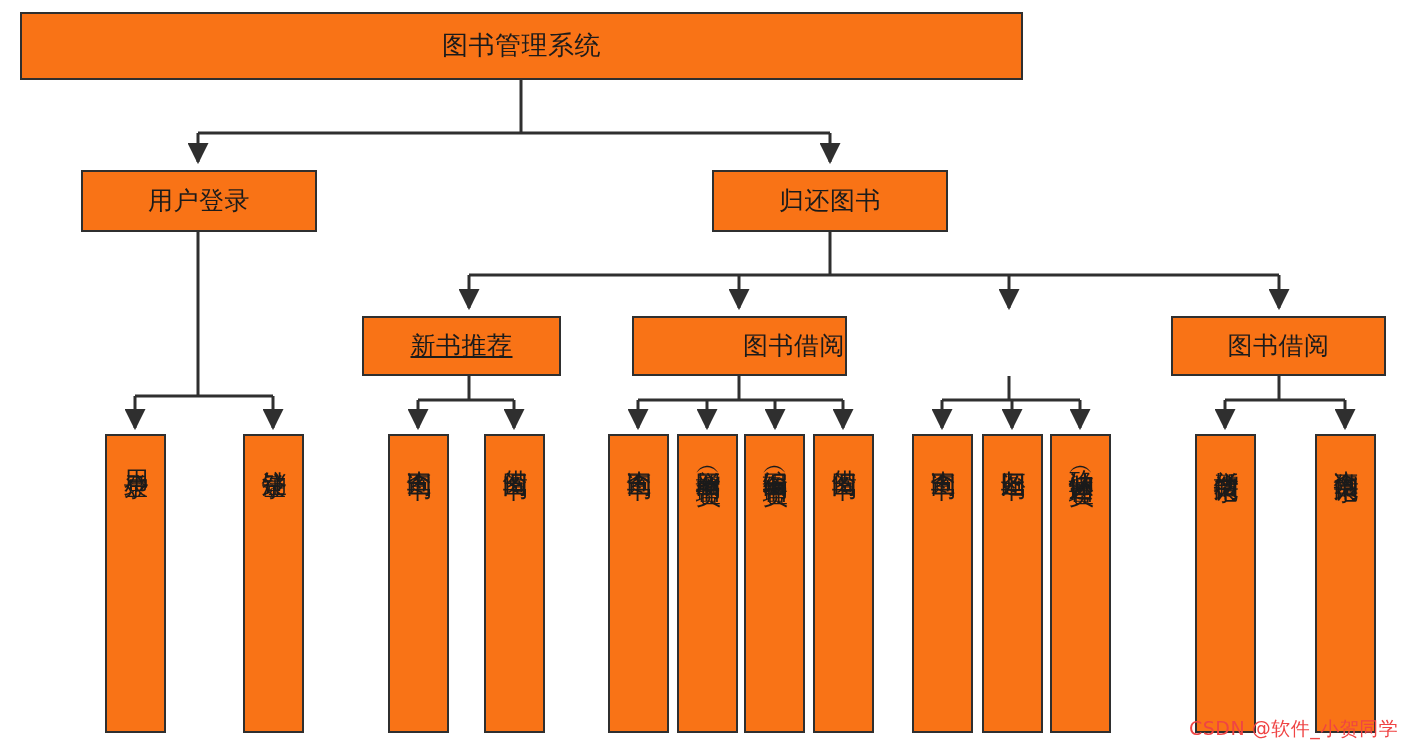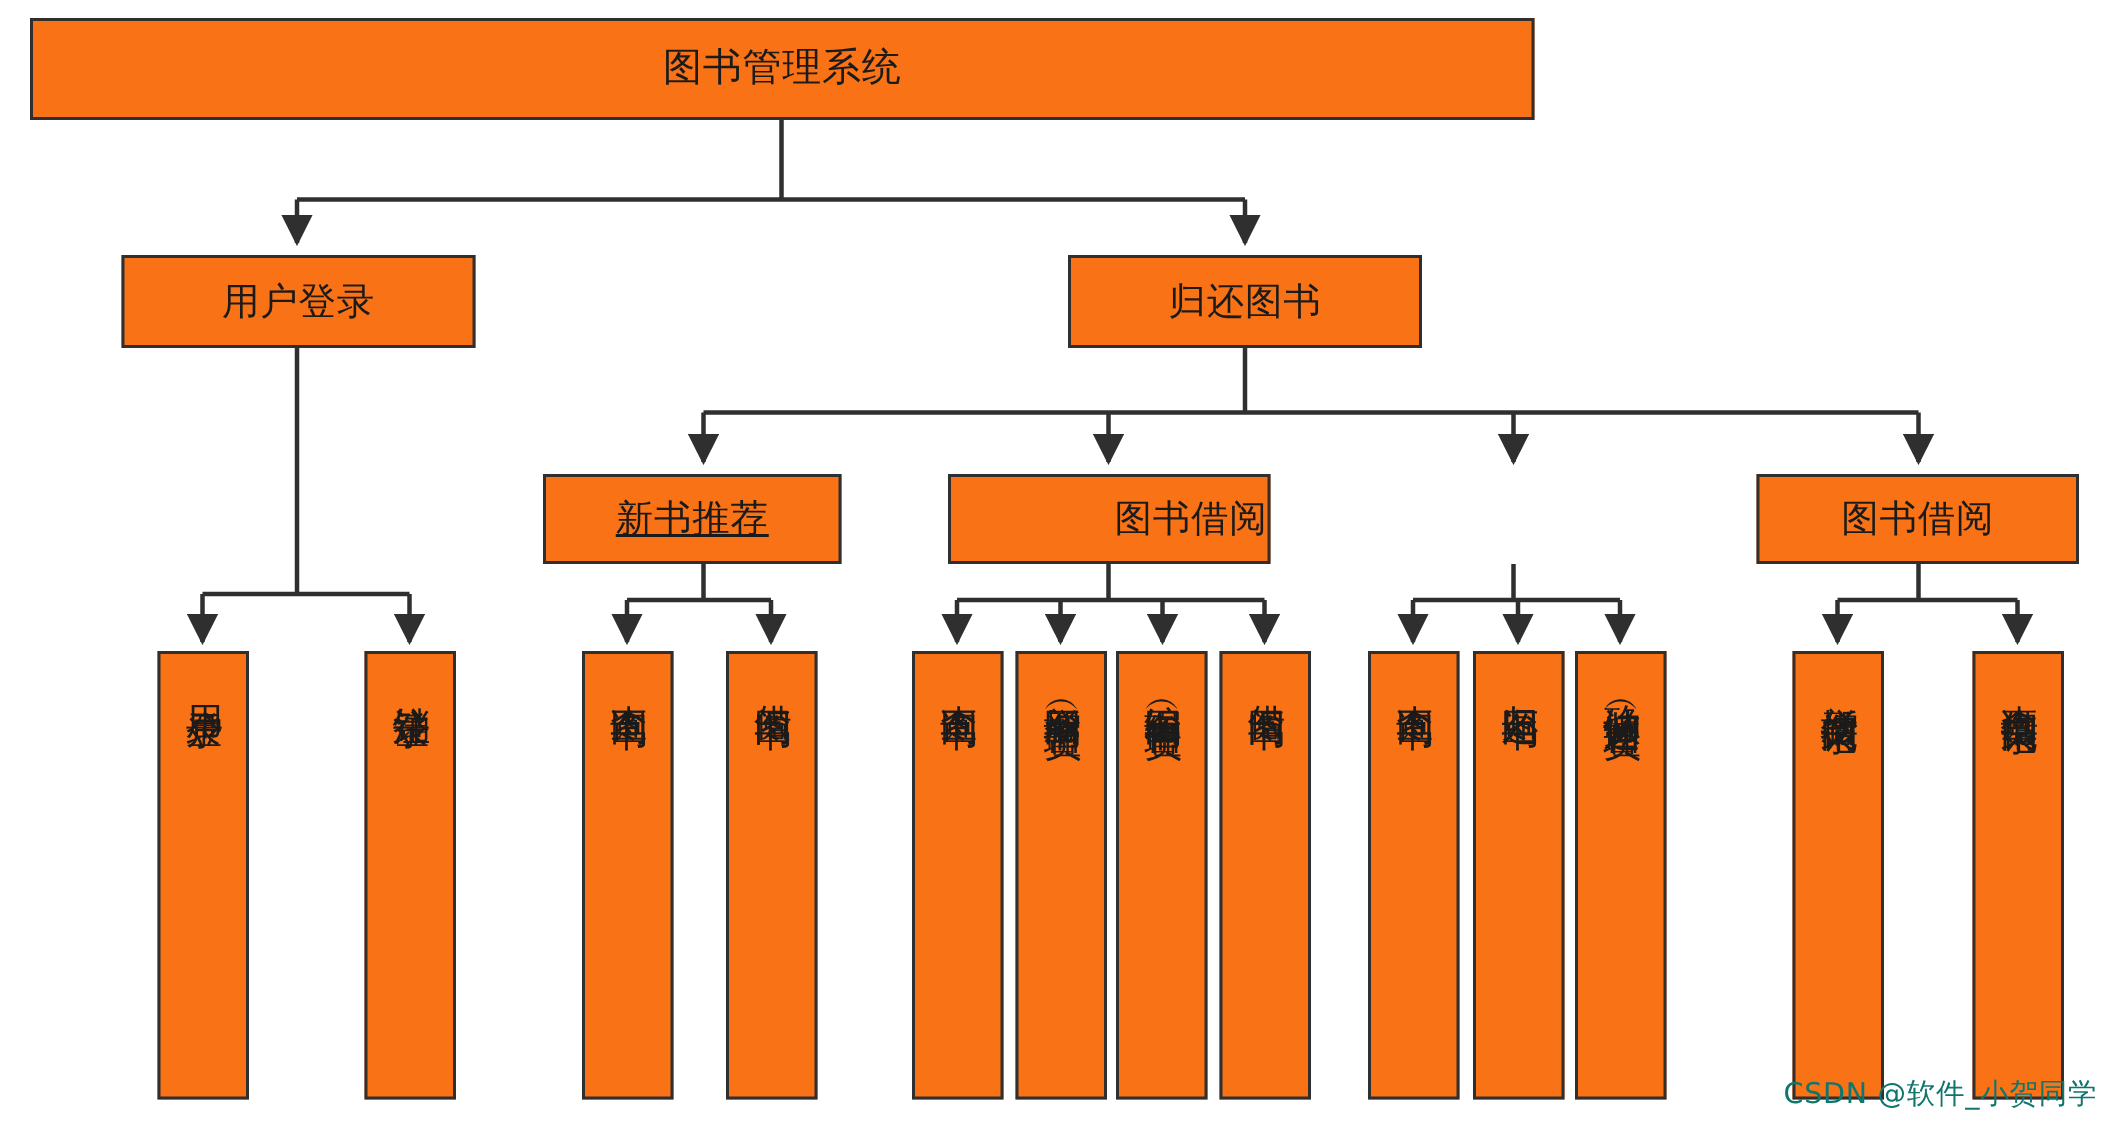--- a/index.html
+++ b/index.html
@@ -55,21 +55,21 @@
     white-space: nowrap;
   }
   .node.root .node-label {
     font-size: 26px;
   }
   #watermark {
     position: absolute;
     left: 1189px;
     top: 716px;
     font-size: 19px;
-    color: #0f766e;
+    color: #ef4444;
     white-space: nowrap;
     letter-spacing: 0.5px;
   }
 </style>
 </head>
 <body>
 
 <div id="diagram-root">
 
   <svg id="diagram-svg" viewBox="0 0 1405 747" xmlns="http://www.w3.org/2000/svg">

